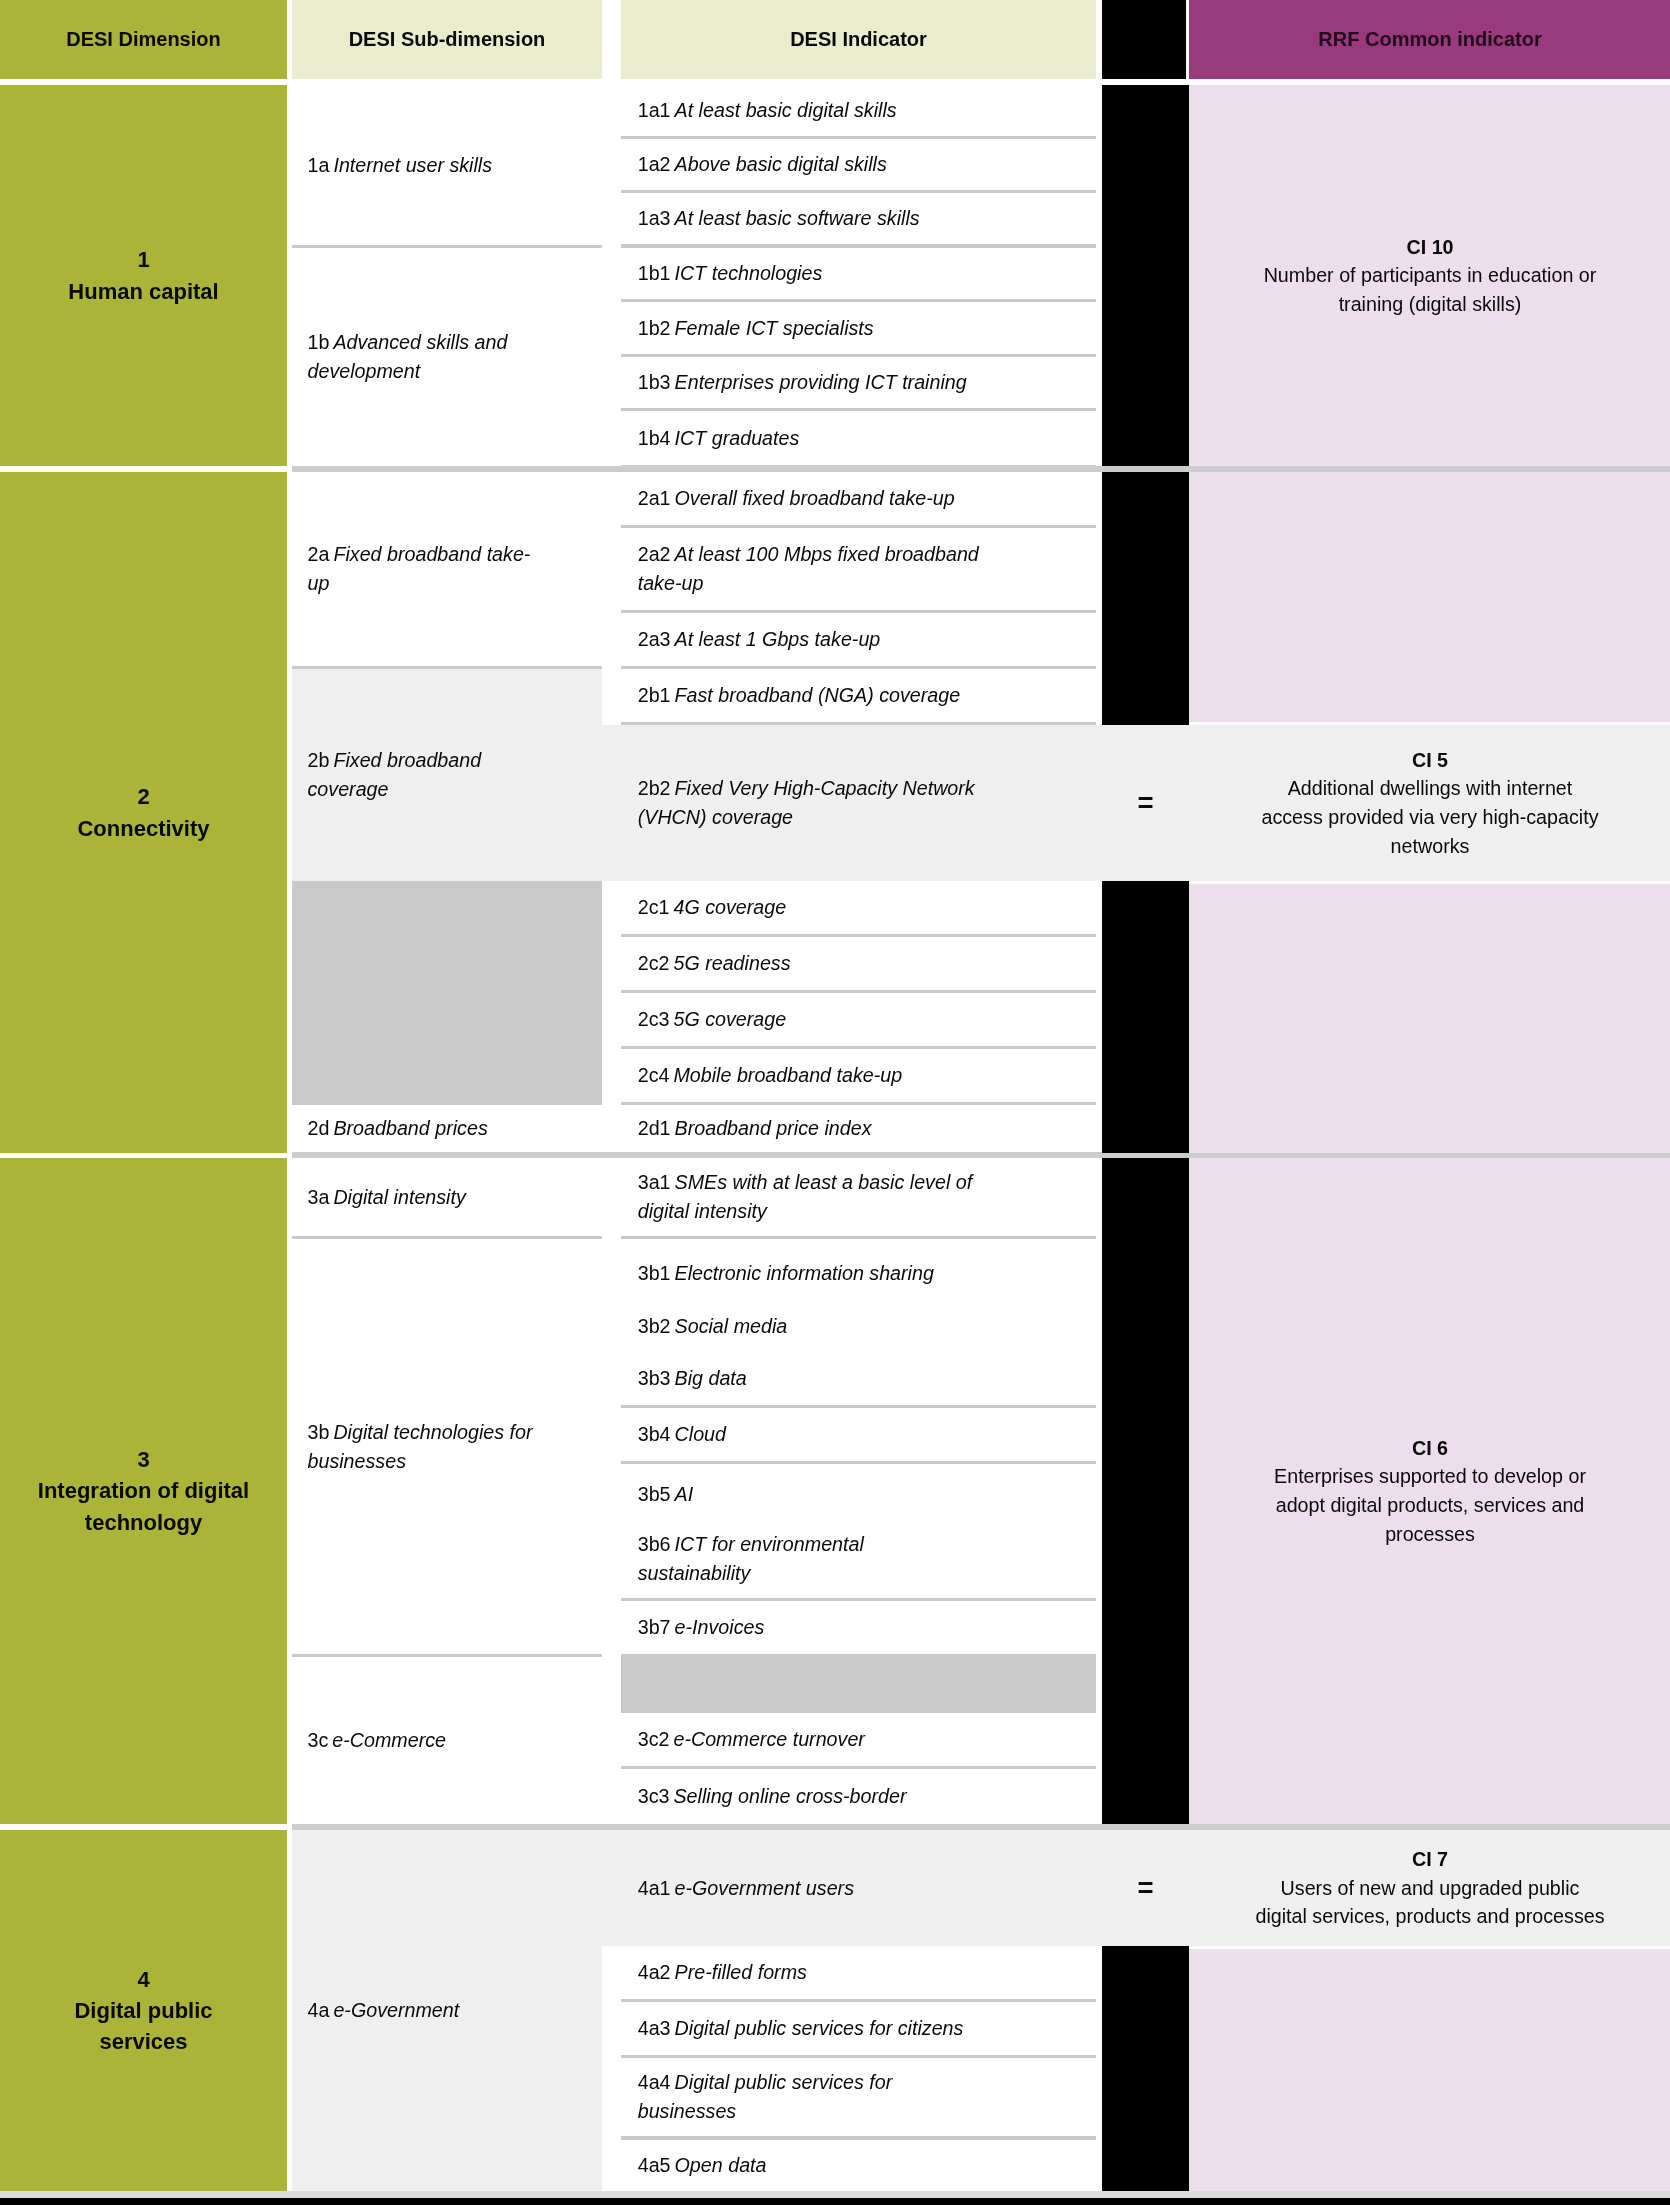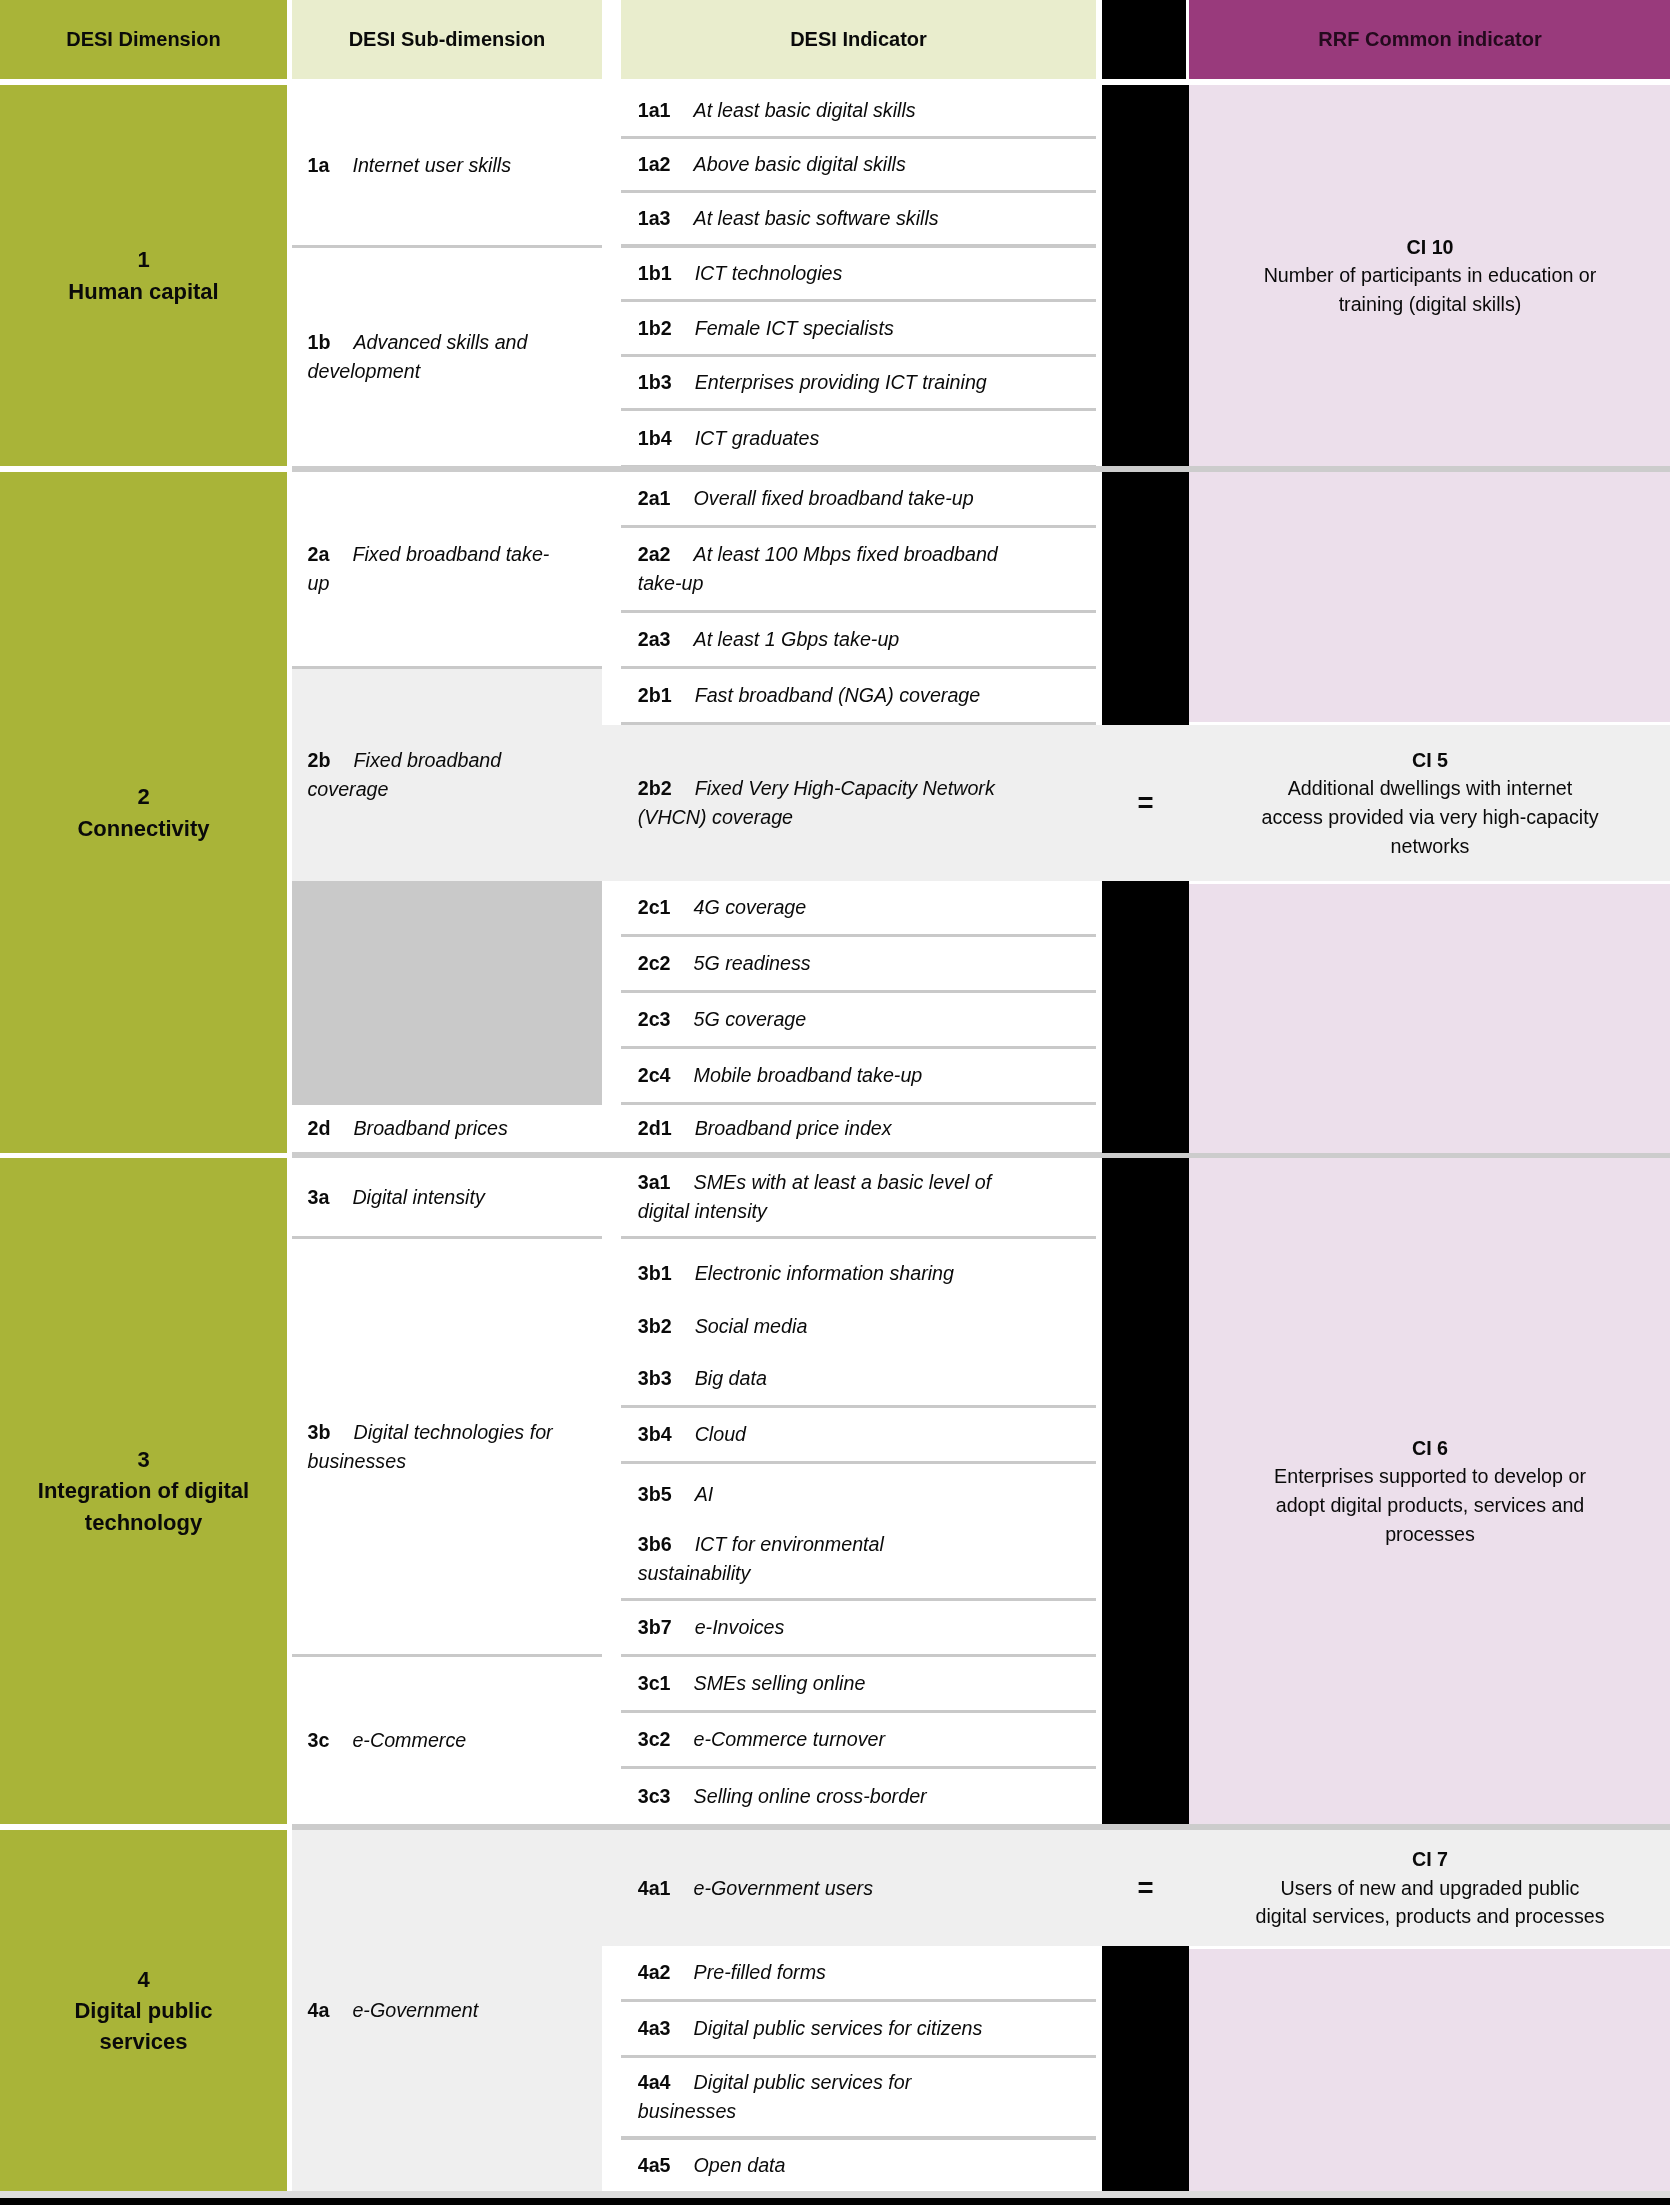--- a/index.html
+++ b/index.html
@@ -65,21 +65,21 @@
   .band{position:absolute;left:602px;width:1069px;background:#efefef;}
   .band5{top:725px;height:156px;} .band7{top:1830px;height:116px;}
   .band .b-ind{position:absolute;left:19px;width:456px;top:0;bottom:0;display:flex;align-items:center;
                padding-left:16.7px;box-sizing:border-box;font-size:19.7px;line-height:1.45;}
   .band .b-eq{position:absolute;left:500px;width:87px;top:0;bottom:0;display:flex;align-items:center;
               justify-content:center;font-weight:bold;font-size:27.5px;}
   .band .b-ci{position:absolute;left:587px;width:482px;top:0;bottom:0;display:flex;flex-direction:column;
               justify-content:center;text-align:center;font-size:19.7px;line-height:1.45;
               padding:0 24px;box-sizing:border-box;}
   
-  .code{font-weight:bold;margin-right:23px;white-space:nowrap;}
+  .code{font-weight:normal;margin-right:4px;white-space:nowrap;}
   .lbl{white-space:pre-line;font-style:italic;}
   .dim-num{font-weight:bold;}
   .dim-name{font-weight:bold;white-space:pre-line;}
   .ci-code{font-weight:bold;}
   .ci-text{white-space:pre-line;}
   
   .bottom-line{position:absolute;left:0;top:2191px;width:1671px;height:7.2px;background:#dcdcdc;}
   .bottom-bar{position:absolute;left:0;top:2198px;width:1671px;height:7.2px;background:#000000;}
 </style>
 </head>
@@ -236,23 +236,20 @@
     </div>
   <div class="cell c3 i3b5">
       <div><span class="code">3b5</span><span class="lbl">AI</span></div>
     </div>
   <div class="cell c3 i3b6">
       <div><span class="code">3b6</span><span class="lbl">ICT for environmental
 sustainability</span></div>
     </div>
   <div class="cell c3 i3b7">
       <div><span class="code">3b7</span><span class="lbl">e-Invoices</span></div>
-    </div>
-  <div class="cell c3 i3c1">
-      <div><span class="code">3c1</span><span class="lbl">SMEs selling online</span></div>
     </div>
   <div class="cell c3 i3c2">
       <div><span class="code">3c2</span><span class="lbl">e-Commerce turnover</span></div>
     </div>
   <div class="cell c3 i3c3">
       <div><span class="code">3c3</span><span class="lbl">Selling online cross-border</span></div>
     </div>
   <div class="cell c3 i4a2">
       <div><span class="code">4a2</span><span class="lbl">Pre-filled forms</span></div>
     </div>

